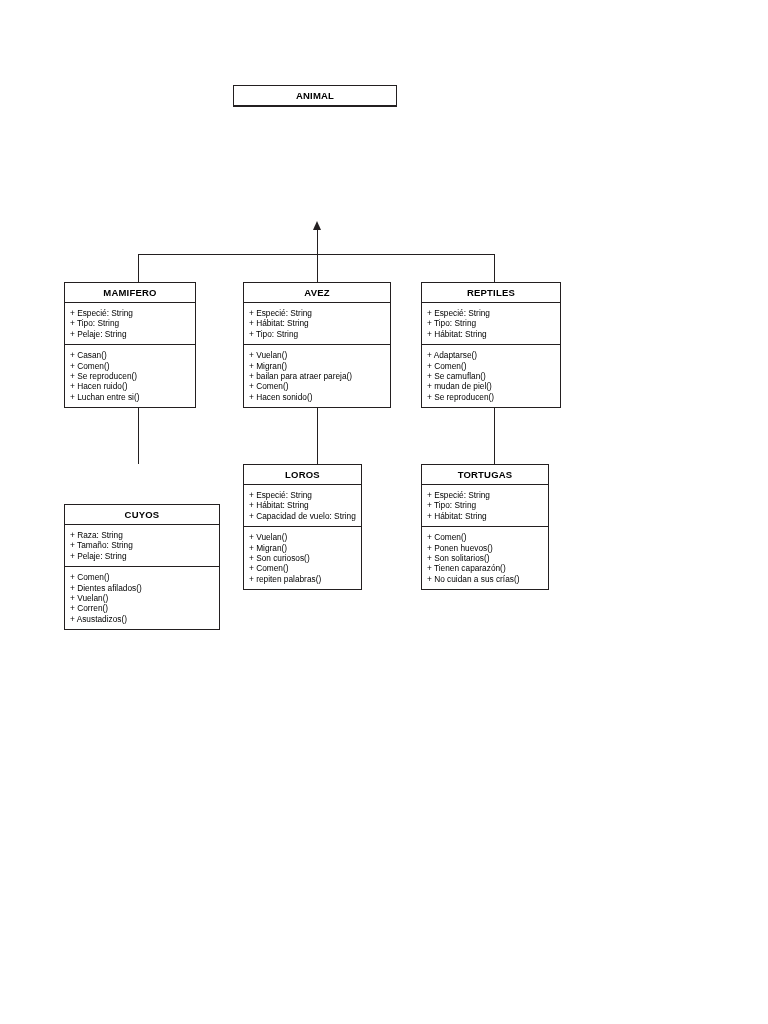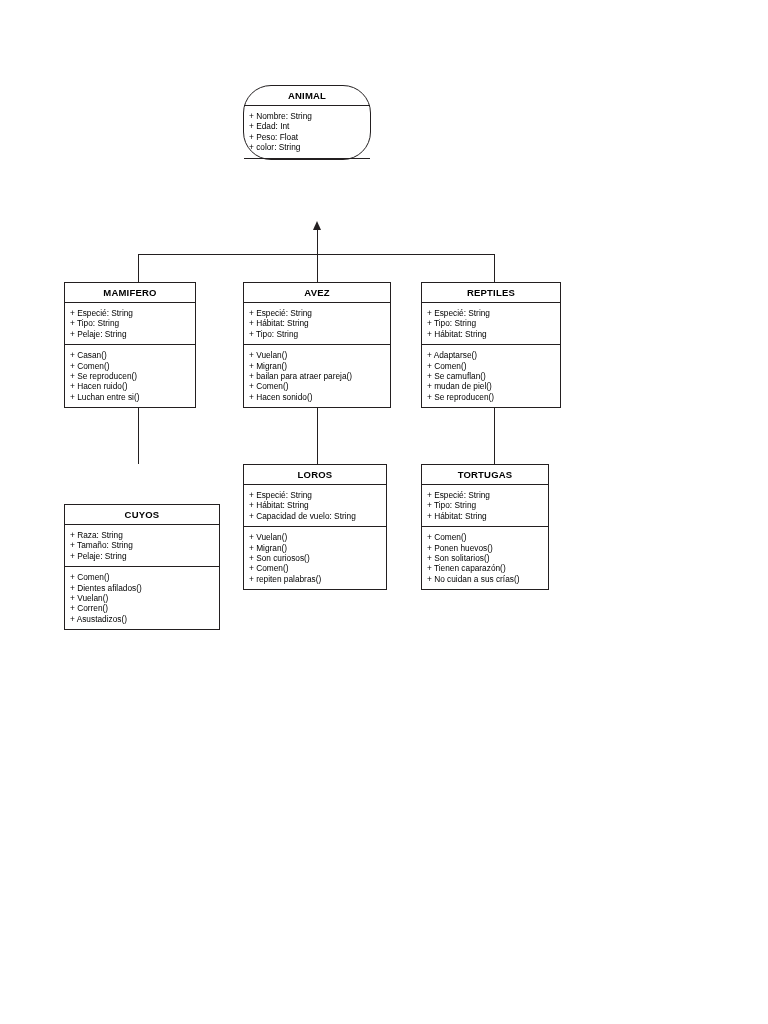--- a/index.html
+++ b/index.html
@@ -86,28 +86,22 @@
   <div class="conn-v" style="left:317px; top:228px; height:27px;"></div>
   <div class="conn-h" style="left:138px; top:254px; width:357px;"></div>
   <div class="conn-v" style="left:138px; top:254px; height:28px;"></div>
   <div class="conn-v" style="left:317px; top:254px; height:28px;"></div>
   <div class="conn-v" style="left:494px; top:254px; height:28px;"></div>
 
   <div class="conn-v" style="left:138px; top:408px; height:56px;"></div>
   <div class="conn-v" style="left:317px; top:408px; height:56px;"></div>
   <div class="conn-v" style="left:494px; top:408px; height:56px;"></div>
 
-  <div class="uml-class" style="left:243px; top:85px; width:128px;border-radius:28px;">
+  <div class="uml-class" style="left:233px; top:85px; width:164px;">
     <div class="uml-title">ANIMAL</div>
-    <div class="uml-compartment uml-attrs">
-      <div class="uml-line">+ Nombre: String</div>
-      <div class="uml-line">+ Edad: Int</div>
-      <div class="uml-line">+ Peso: Float</div>
-      <div class="uml-line">+ color: String</div>
-    </div>
   </div>
 
   <div class="uml-class" style="left:64px; top:282px; width:132px;">
     <div class="uml-title">MAMIFERO</div>
     <div class="uml-compartment uml-attrs">
       <div class="uml-line">+ Especié: String</div>
       <div class="uml-line">+ Tipo: String</div>
       <div class="uml-line">+ Pelaje: String</div>
     </div>
     <div class="uml-compartment">
@@ -160,21 +154,21 @@
     </div>
     <div class="uml-compartment">
       <div class="uml-line">+ Comen()</div>
       <div class="uml-line">+ Dientes afilados()</div>
       <div class="uml-line">+ Vuelan()</div>
       <div class="uml-line">+ Corren()</div>
       <div class="uml-line">+ Asustadizos()</div>
     </div>
   </div>
 
-  <div class="uml-class" style="left:243px; top:464px; width:144px;">
+  <div class="uml-class" style="left:243px; top:464px; width:119px;">
     <div class="uml-title">LOROS</div>
     <div class="uml-compartment uml-attrs">
       <div class="uml-line">+ Especié: String</div>
       <div class="uml-line">+ Hábitat: String</div>
       <div class="uml-line">+ Capacidad de vuelo: String</div>
     </div>
     <div class="uml-compartment">
       <div class="uml-line">+ Vuelan()</div>
       <div class="uml-line">+ Migran()</div>
       <div class="uml-line">+ Son curiosos()</div>

